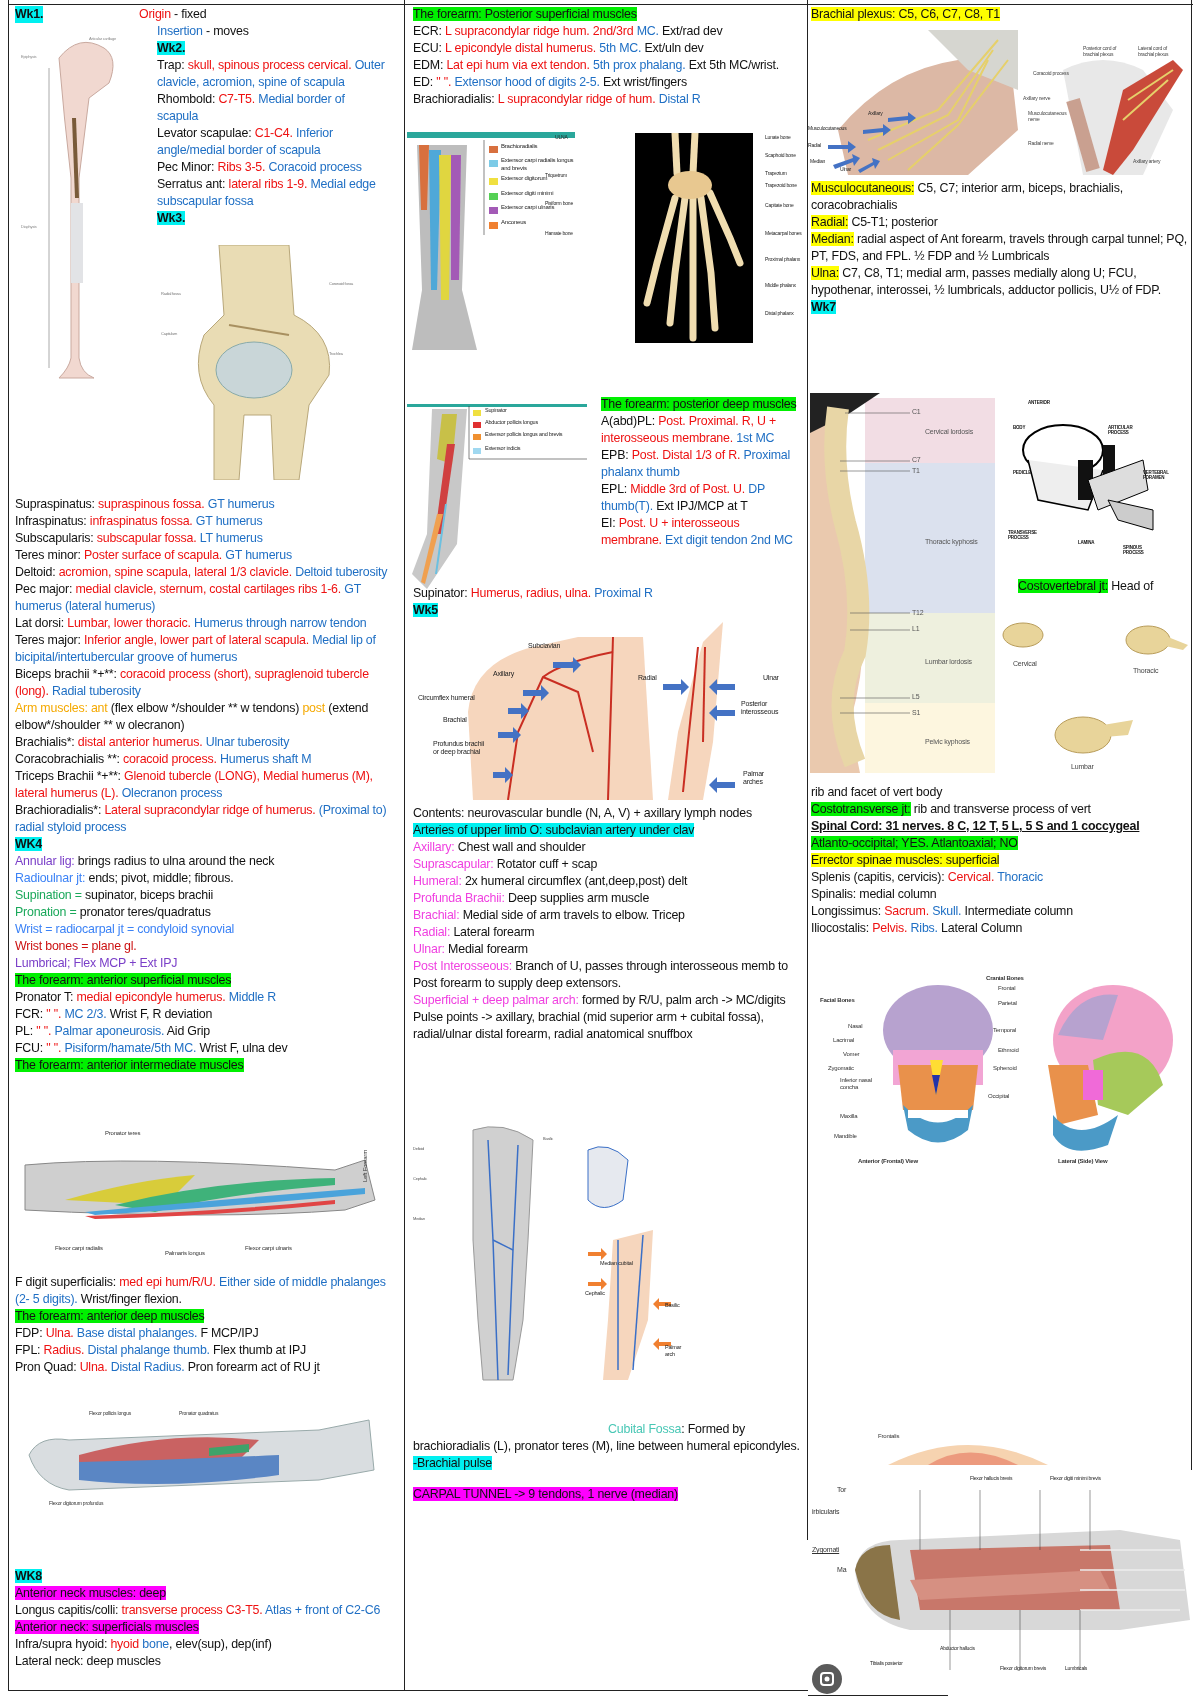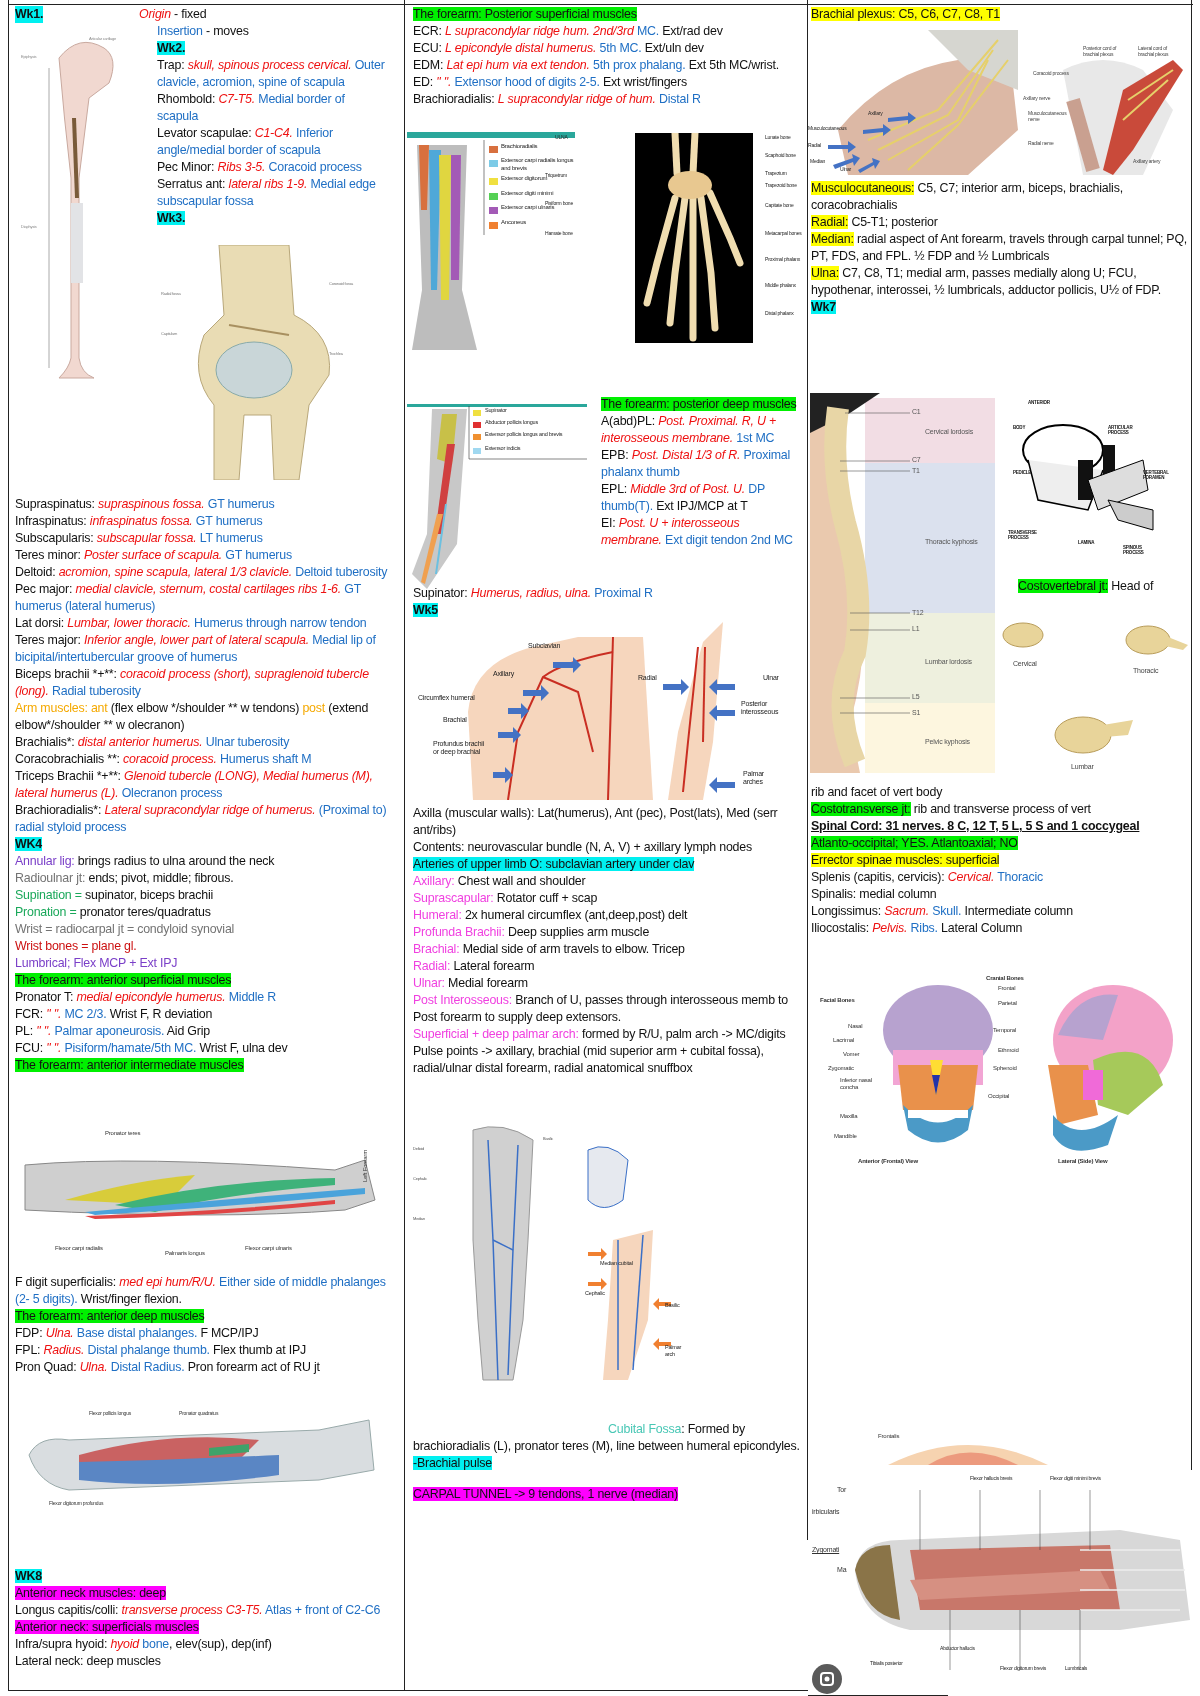--- a/index.html
+++ b/index.html
@@ -6,25 +6,25 @@
   body{width:1200px;height:1696px;position:relative;overflow:hidden;font-family:"Liberation Sans",sans-serif;font-size:12.4px;line-height:17px;color:#111;letter-spacing:-0.2px;}
   .col{position:absolute;top:0;border-left:1.5px solid #222;box-sizing:border-box;}
   #c1{left:8px;width:396px;height:1690px;}
   #c2{left:404px;width:403px;height:1690px;}
   #c3{left:807px;width:385px;height:1540px;border-right:1.5px solid #222;}
   .topline{position:absolute;top:4px;left:8px;width:1185px;border-top:1.5px solid #222;}
   .botline{position:absolute;top:1690px;left:8px;width:800px;border-top:1.5px solid #222;}
   .blk{position:absolute;}
   .ln{display:block;white-space:nowrap;}
   .wrap{white-space:normal;}
-  .r{color:#ee1111;font-style:italic;}
+  .r{color:#ee1111;}
   .b{color:#1f6fc4;}
   .o{color:#f5a900;}
   .pu{color:#7a3fc8;}
-  .or{color:#737373;}
+  .or{color:#3b82f6;}
   .g{color:#1aa85a;}
   .dr{color:#cc1111;}
   .pk{color:#f040e0;}
   .tq{color:#48c7b5;}
   .hl-c{background:#00f0f0;}
   .hl-g{background:#00f000;}
   .hl-y{background:#ffff00;}
   .hl-m{background:#ff00ff;}
   .u{text-decoration:underline;}
   .bold{font-weight:bold;}
@@ -300,21 +300,20 @@
     <span class="blk" style="left:5px;top:72px">Circumflex humeral</span>
     <span class="blk" style="left:30px;top:94px">Brachial</span>
     <span class="blk" style="left:20px;top:118px;width:55px;white-space:normal">Profundus brachii or deep brachial</span>
     <span class="blk" style="left:225px;top:52px">Radial</span>
     <span class="blk" style="left:350px;top:52px">Ulnar</span>
     <span class="blk" style="left:328px;top:78px;width:60px;white-space:normal">Posterior interosseous</span>
     <span class="blk" style="left:330px;top:148px;width:40px;white-space:normal">Palmar arches</span>
   </div>
 
   <div class="blk" style="left:8px;top:805px;width:392px;">
-    <div class="wrap">Axilla (muscular walls): Lat(humerus), Ant (pec), Post(lats), Med (serr ant/ribs)</div>
     <div class="wrap">Contents: neurovascular bundle (N, A, V) + axillary lymph nodes</div>
     <span class="hl-c">Arteries of upper limb O: subclavian artery under clav</span>
     <div><span class="pk">Axillary:</span><span> Chest wall and shoulder</span></div>
     <div><span class="pk">Suprascapular:</span><span> Rotator cuff + scap</span></div>
     <div><span class="pk">Humeral:</span><span> 2x humeral circumflex (ant,deep,post) delt</span></div>
     <div><span class="pk">Profunda Brachii:</span><span> Deep supplies arm muscle</span></div>
     <div><span class="pk">Brachial:</span><span> Medial side of arm travels to elbow. Tricep</span></div>
     <div><span class="pk">Radial:</span><span> Lateral forearm</span></div>
     <div><span class="pk">Ulnar:</span><span> Medial forearm</span></div>
     <div class="wrap"><span class="pk">Post Interosseous:</span><span> Branch of U, passes through interosseous memb to Post forearm to supply deep extensors.</span></div>

